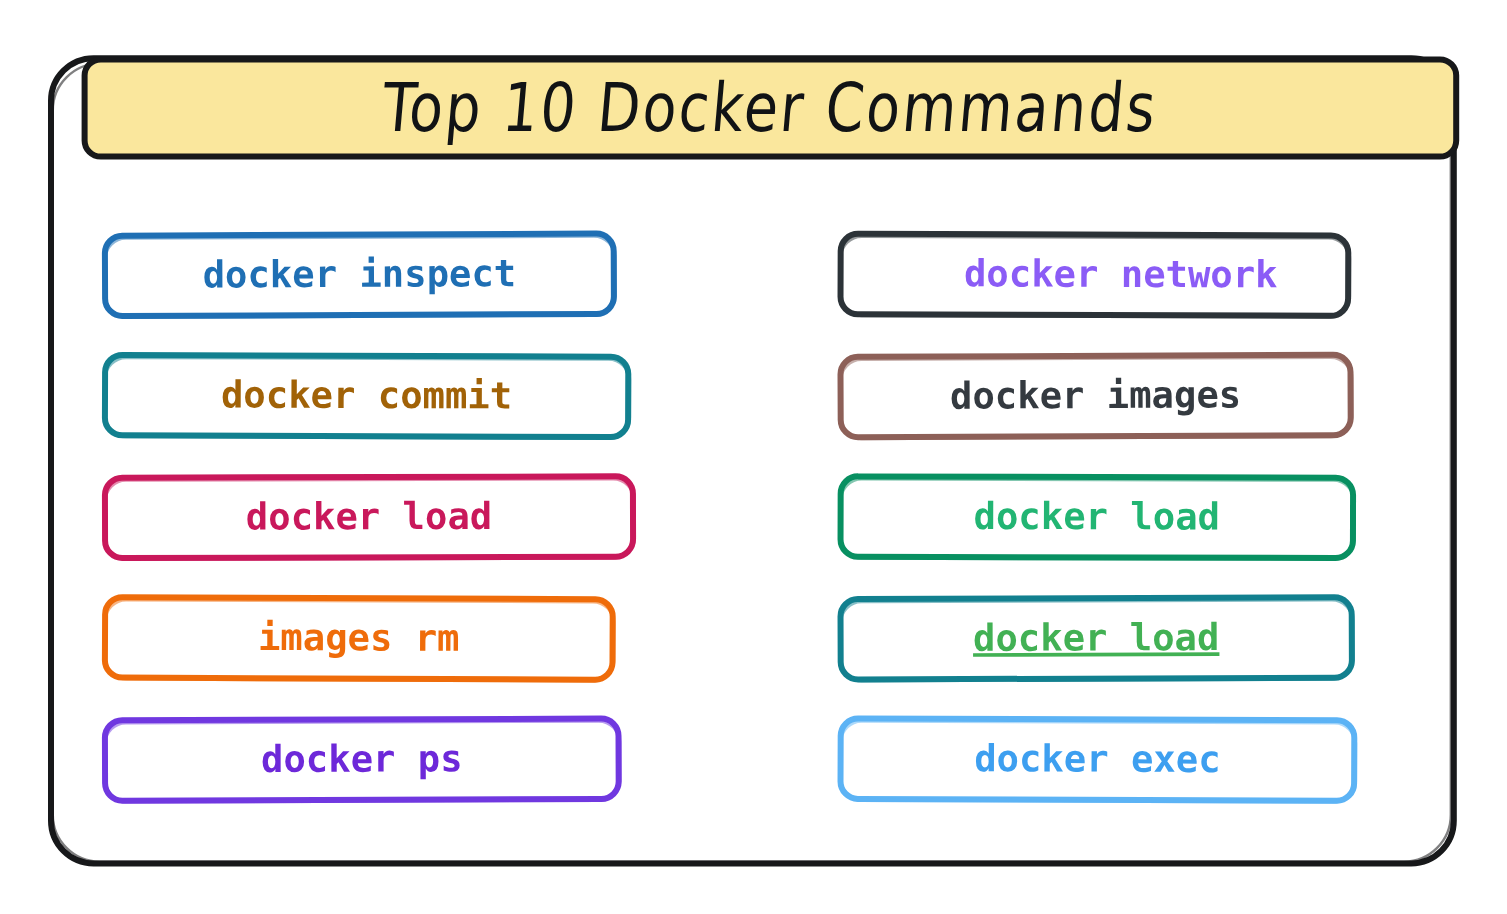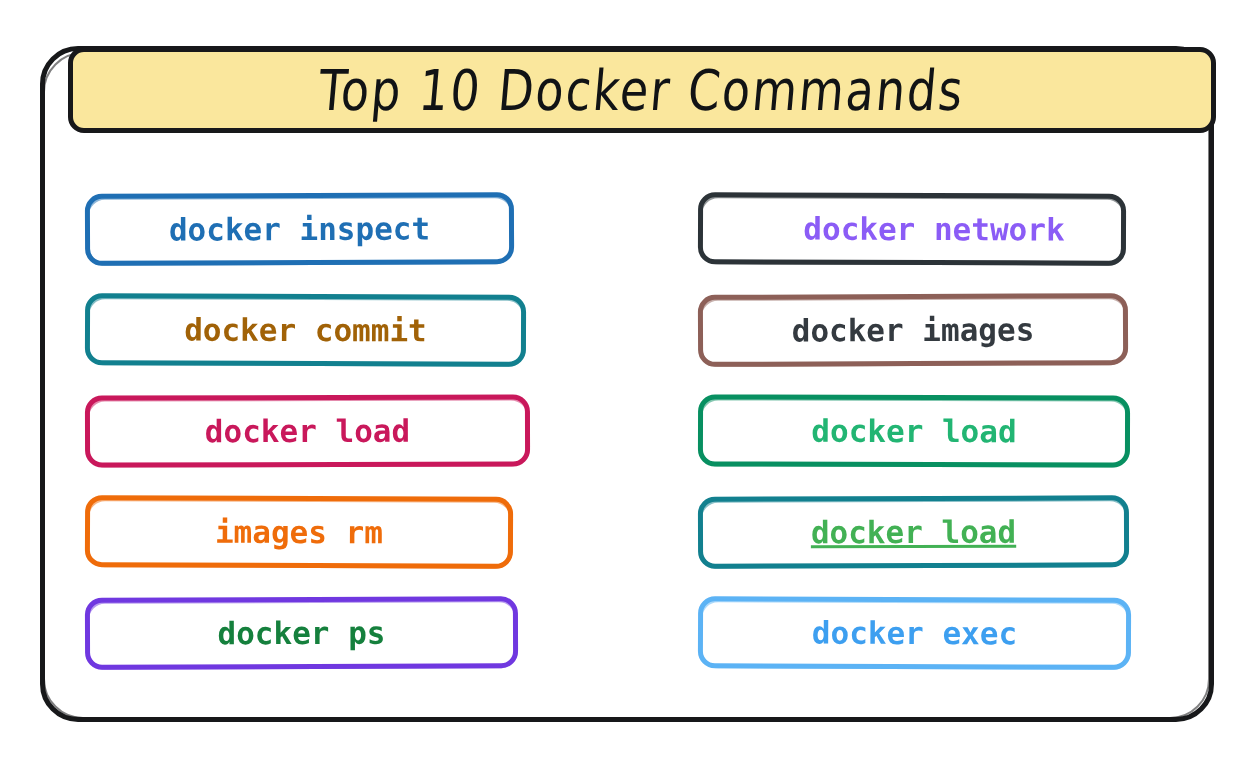--- a/index.html
+++ b/index.html
@@ -140,21 +140,21 @@
   <div class="cmd-box" style="color: rgb(18, 128, 143); border-color: rgb(18, 128, 143);">
     <span class="cmd-label" style="color: #a16207;">docker commit</span>
   </div>
   <div class="cmd-box" style="color: rgb(201, 24, 91); border-color: rgb(201, 24, 91);">
     <span class="cmd-label" style="color: rgb(201, 24, 91);">docker load</span>
   </div>
   <div class="cmd-box" style="color: rgb(239, 108, 10); border-color: rgb(239, 108, 10);">
     <span class="cmd-label" style="color: rgb(239, 108, 10);">images rm</span>
   </div>
   <div class="cmd-box" style="color: rgb(112, 56, 224); border-color: rgb(112, 56, 224);">
-    <span class="cmd-label" style="color: #15803d;">docker ps</span>
+    <span class="cmd-label" style="color: #6d28d9;">docker ps</span>
   </div>
 </div>
 
 <div class="column" id="column-right">
   <div class="cmd-box" style="color: rgb(44, 51, 56); border-color: rgb(44, 51, 56);">
     <span class="cmd-label" style="color: #8b5cf6; margin-left: 44px;">docker network</span>
   </div>
   <div class="cmd-box" style="color: rgb(141, 96, 88); border-color: rgb(141, 96, 88);">
     <span class="cmd-label" style="color: rgb(52, 58, 64);">docker images</span>
   </div>

